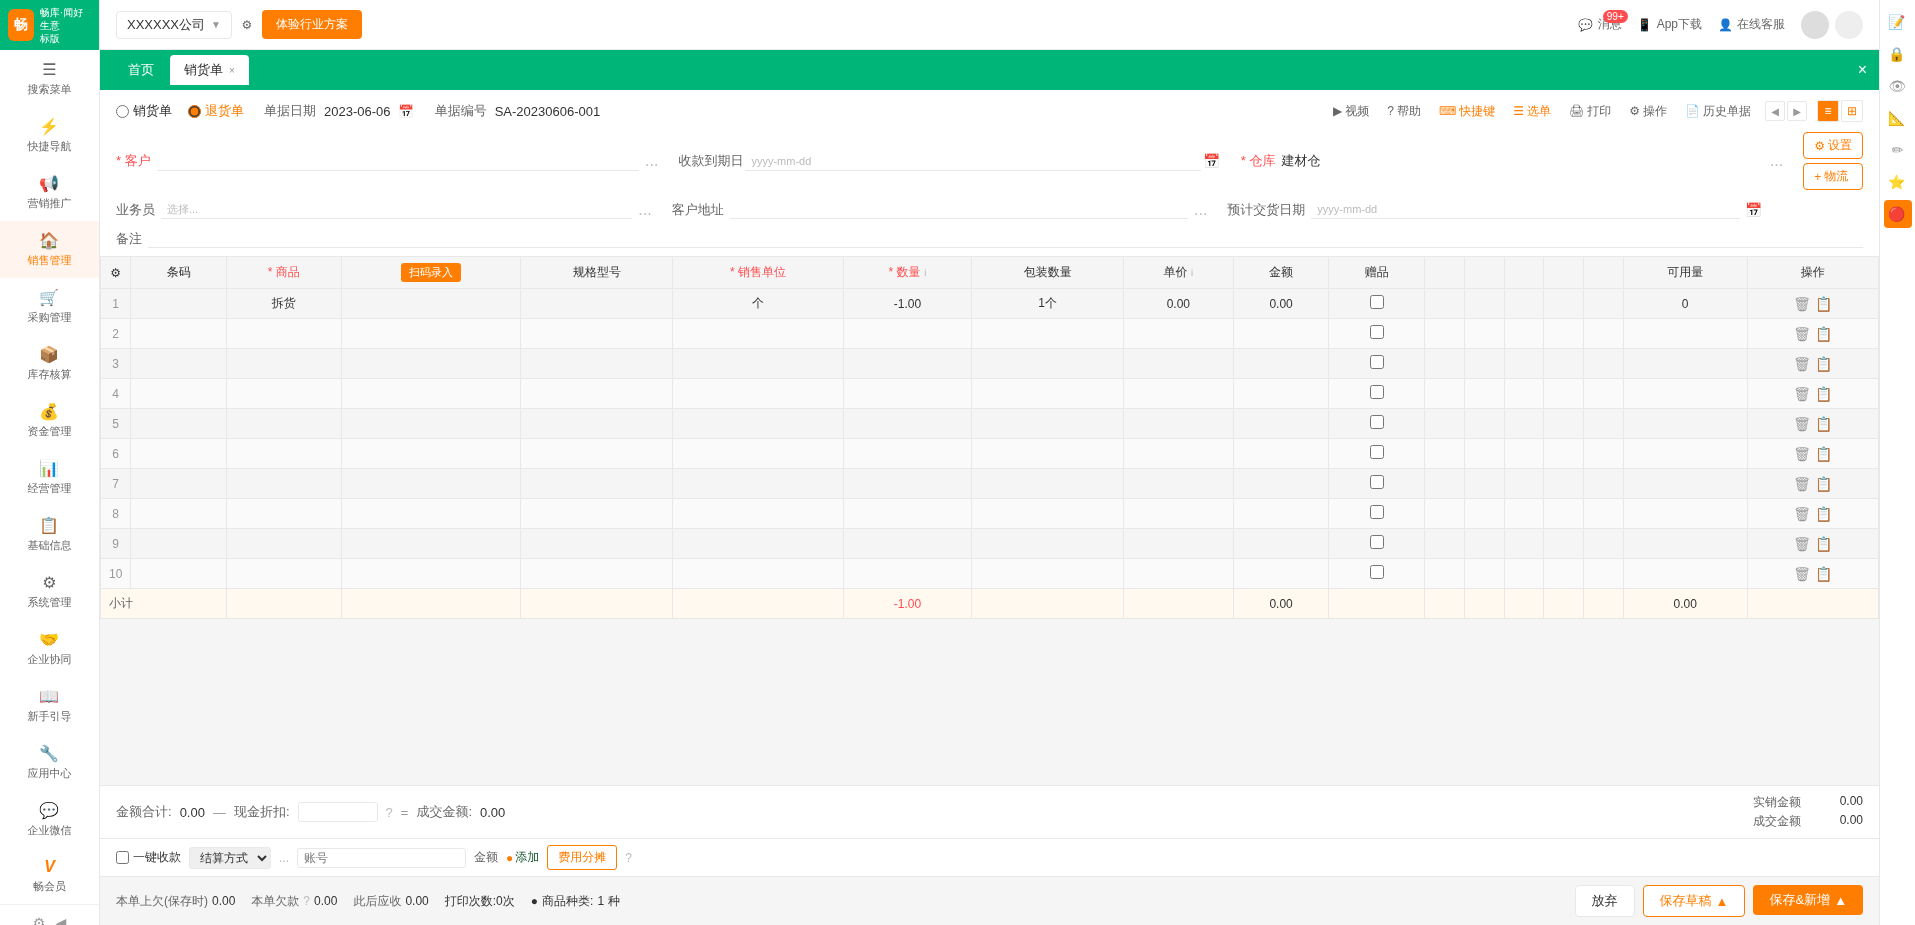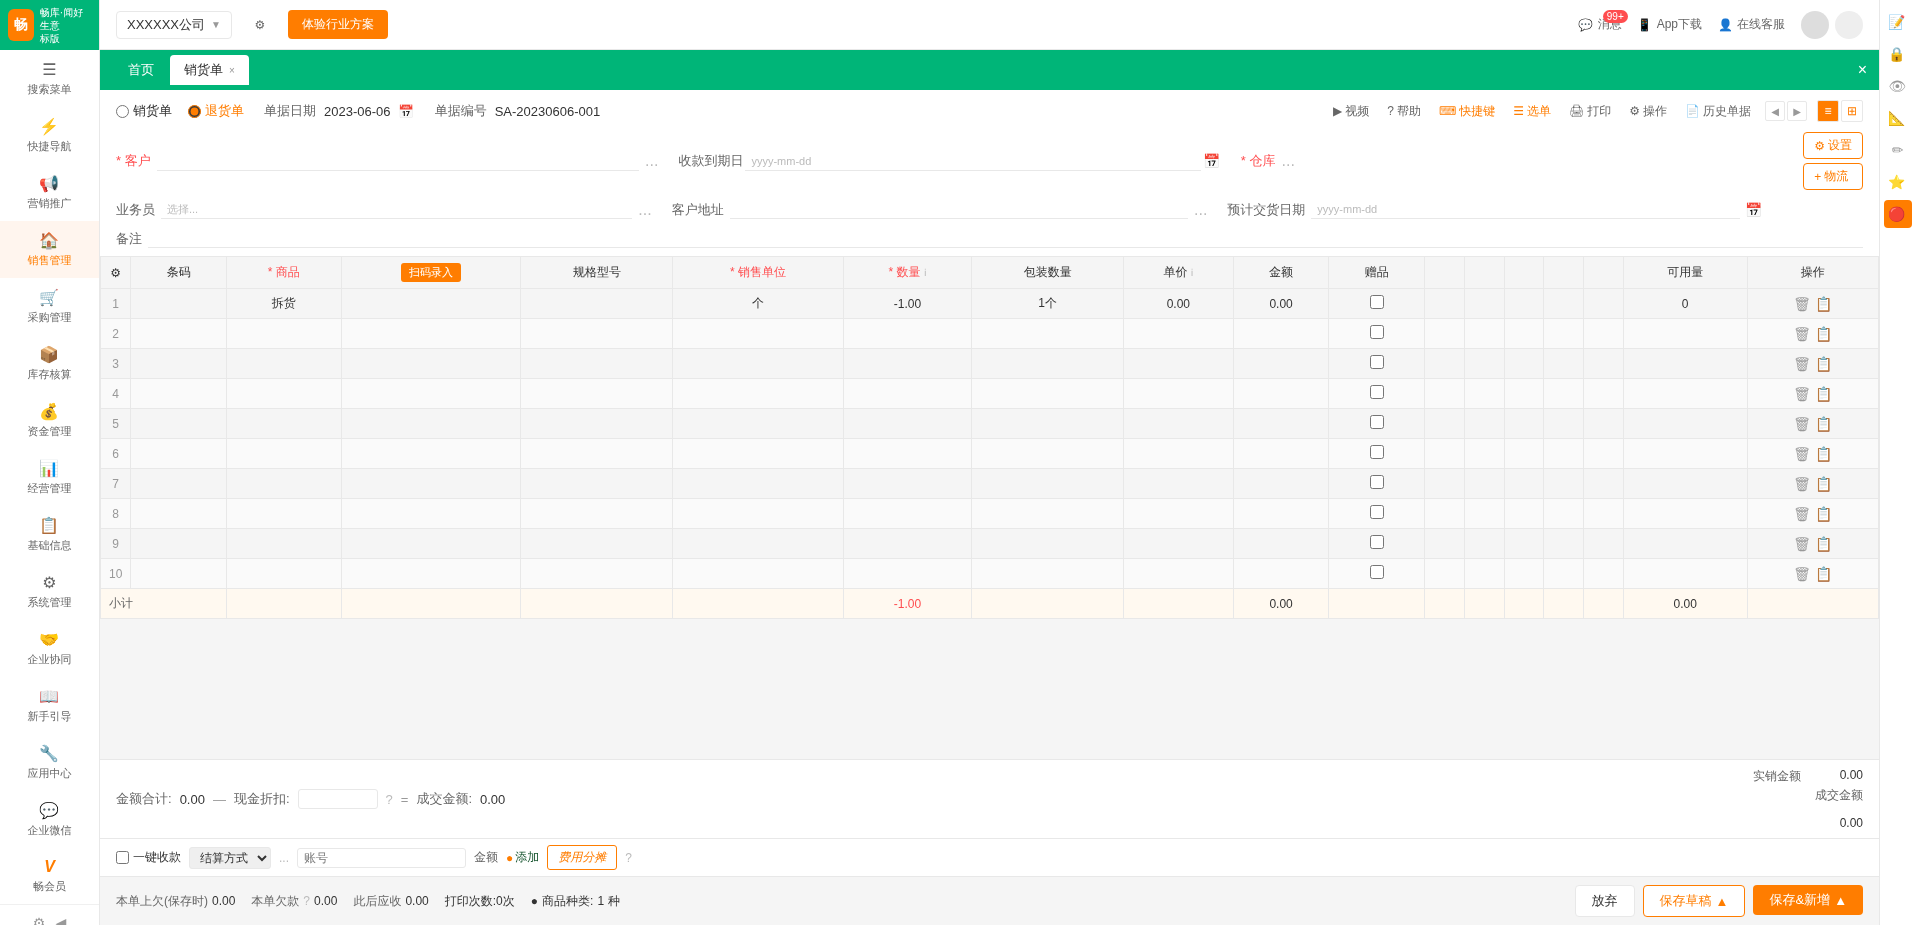--- a/index.html
+++ b/index.html
@@ -14,21 +14,21 @@
     .sidebar-item.active { color: #ff7d00; background: #fff5ee; }
     .sidebar-item-icon { font-size: 16px; }
     .sidebar-bottom { margin-top: auto; border-top: 1px solid #f0f0f0; display: flex; align-items: center; justify-content: center; gap: 10px; padding: 10px; }
     .sidebar-bottom-icon { color: #999; cursor: pointer; font-size: 14px; }
 
     
     .main { flex: 1; display: flex; flex-direction: column; overflow: hidden; }
 
     
     .topbar { height: 50px; background: #fff; display: flex; align-items: center; padding: 0 16px; border-bottom: 1px solid #e8e8e8; justify-content: space-between; }
-    .topbar-left { display: flex; align-items: center; gap: 13px; }
+    .topbar-left { display: flex; align-items: center; gap: 0; }
     .company-selector { display: flex; align-items: center; gap: 6px; border: 1px solid #e8e8e8; border-radius: 4px; padding: 4px 10px; cursor: pointer; color: #333; font-size: 13px; }
     .company-selector .arrow { color: #999; font-size: 10px; }
     .settings-icon-btn { width: 30px; height: 30px; display: flex; align-items: center; justify-content: center; cursor: pointer; color: #666; }
     .trial-btn { background: #ff7d00; color: #fff; border: none; border-radius: 4px; padding: 6px 14px; cursor: pointer; font-size: 12px; }
     .topbar-right { display: flex; align-items: center; gap: 16px; color: #666; font-size: 12px; }
     .topbar-right-item { display: flex; align-items: center; gap: 4px; cursor: pointer; position: relative; }
     .badge { background: #ff4d4f; color: #fff; border-radius: 8px; padding: 1px 4px; font-size: 10px; position: absolute; top: -6px; right: -6px; }
     .avatar { width: 28px; height: 28px; background: #ddd; border-radius: 50%; }
     .avatar-extra { width: 28px; height: 28px; background: #eee; border-radius: 50%; margin-left: -10px; }
 
@@ -59,21 +59,21 @@
     .cell-checkbox { width: 14px; height: 14px; }
     .subtotal-row td { background: #fff9f0 !important; font-weight: 500; }
     .col-action { display: flex; align-items: center; justify-content: center; gap: 4px; }
     .icon-btn { background: none; border: none; cursor: pointer; color: #999; font-size: 14px; }
     .th-settings { width: 30px; }
     .discount-input { border: 1px solid #e8e8e8; border-radius: 3px; padding: 2px 6px; width: 80px; font-size: 12px; }
     .checkbox-item { display: flex; align-items: center; gap: 4px; color: #333; }
     .select-input { border: 1px solid #e8e8e8; border-radius: 3px; padding: 2px 6px; font-size: 12px; color: #333; }
     .text-input { border: 1px solid #e8e8e8; border-radius: 3px; padding: 2px 6px; font-size: 12px; color: #333; }
     .add-btn { color: #ff7d00; cursor: pointer; display: flex; align-items: center; gap: 2px; }
-    .fee-btn { border: 1px solid #ff7d00; color: #ff7d00; background: #fff; border-radius: 3px; padding: 3px 10px; cursor: pointer; font-size: 12px; font-style: italic; }
+    .fee-btn { border: 1px solid #ff7d00; color: #ff7d00; background: #fff; border-radius: 3px; padding: 3px 10px; cursor: pointer; font-size: 12px; }
 
     
     .footer-bar { background: #f5f5f5; border-top: 1px solid #e8e8e8; padding: 8px 16px; display: flex; align-items: center; justify-content: space-between; font-size: 12px; }
     .footer-left { display: flex; align-items: center; gap: 16px; color: #333; }
     .footer-item { display: flex; align-items: center; gap: 4px; }
     .footer-right { display: flex; align-items: flex-start; gap: 8px; }
     .btn-discard { border: 1px solid #e8e8e8; background: #fff; color: #333; border-radius: 4px; padding: 6px 16px; cursor: pointer; font-size: 13px; }
     .btn-save-draft { border: 1px solid #ff7d00; background: #fff; color: #ff7d00; border-radius: 4px; padding: 6px 16px; cursor: pointer; font-size: 13px; display: flex; align-items: center; gap: 4px; }
     .btn-save-new { background: #ff7d00; color: #fff; border: none; border-radius: 4px; padding: 6px 16px; cursor: pointer; font-size: 13px; display: flex; align-items: center; gap: 4px; }
 
@@ -279,20 +279,21 @@
           <input class="field-input" style="flex: 1 1 0%;" placeholder="">
           <span class="field-dots">...</span>
         </div>
         <div style="flex:1; display:flex; align-items:center; gap:2px;">
           <span style="color:#666; font-size:13px; white-space:nowrap;">收款到期日</span>
           <input class="field-input" placeholder="yyyy-mm-dd" style="flex: 1 1 0%;">
           <span class="field-calendar">📅</span>
         </div>
         <div style="flex:1; display:flex; align-items:center; gap:6px;">
           <span style="color:#ff4d4f; font-size:13px; white-space:nowrap;">* 仓库</span>
+          <span style="font-size:13px; color:#333; flex:1;">建材仓</span>
           <span class="field-dots">...</span>
         </div>
         <div style="display:flex; flex-direction:column; gap:4px; margin-left:auto;">
           <button class="btn-setting">
             <span>⚙</span>
             <span>设置</span>
           </button>
           <button class="btn-logistics">
             <span>+</span>
             <span>物流</span>
@@ -633,21 +634,21 @@
       <input type="text" class="discount-input" style="">
       <span style="color:#bbb; cursor:pointer;">?</span>
       <span style="color:#999;">=</span>
       <span style="color:#666;">成交金额:</span>
       <span style="color:#333;">0.00</span>
       <div style="margin-left:auto; text-align:right; font-size:12px;">
         <div style="display:flex; justify-content:flex-end; gap:12px; margin-bottom:2px;">
           <span style="color:#666;">实销金额</span>
           <span style="color:#333; min-width:50px; text-align:right;">0.00</span>
         </div>
-        <div style="display:flex; justify-content:flex-end; gap:12px;flex-direction:column;">
+        <div style="display:flex; justify-content:flex-end; gap:12px;">
           <span style="color:#666;">成交金额</span>
           <span style="color:#333; min-width:50px; text-align:right;">0.00</span>
         </div>
       </div>
     </div>
 
     <div style="background:#fff; padding:6px 16px; border-top:1px solid #e8e8e8; display:flex; align-items:center; gap:8px; font-size:12px;">
       <label class="checkbox-item">
         <input type="checkbox" style="">
         <span>一键收款</span>

